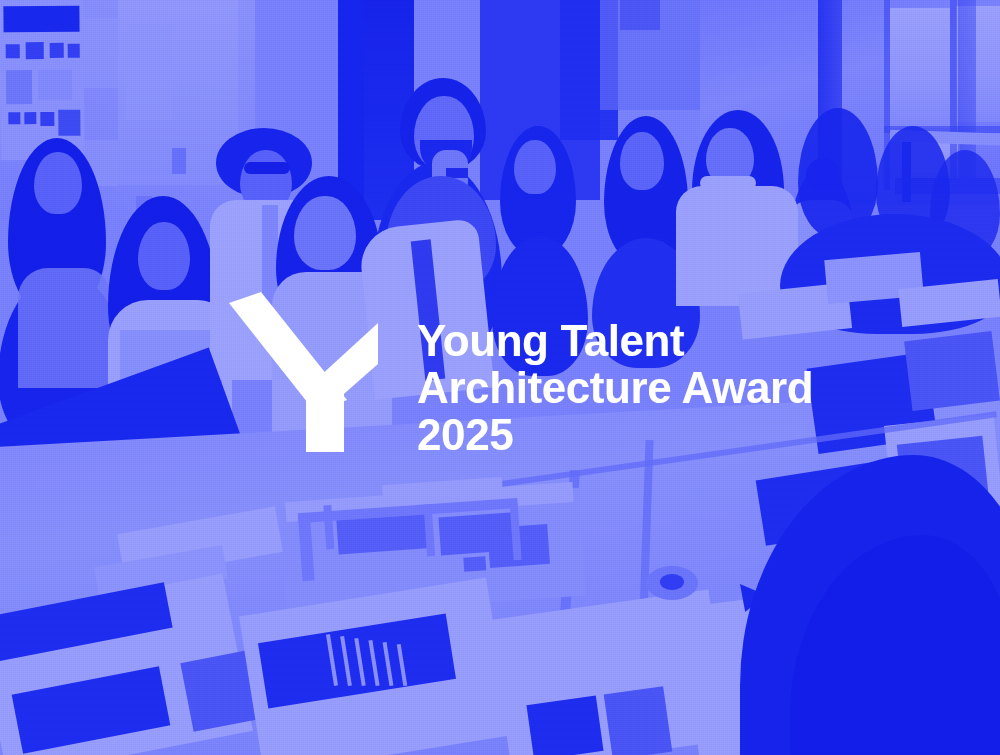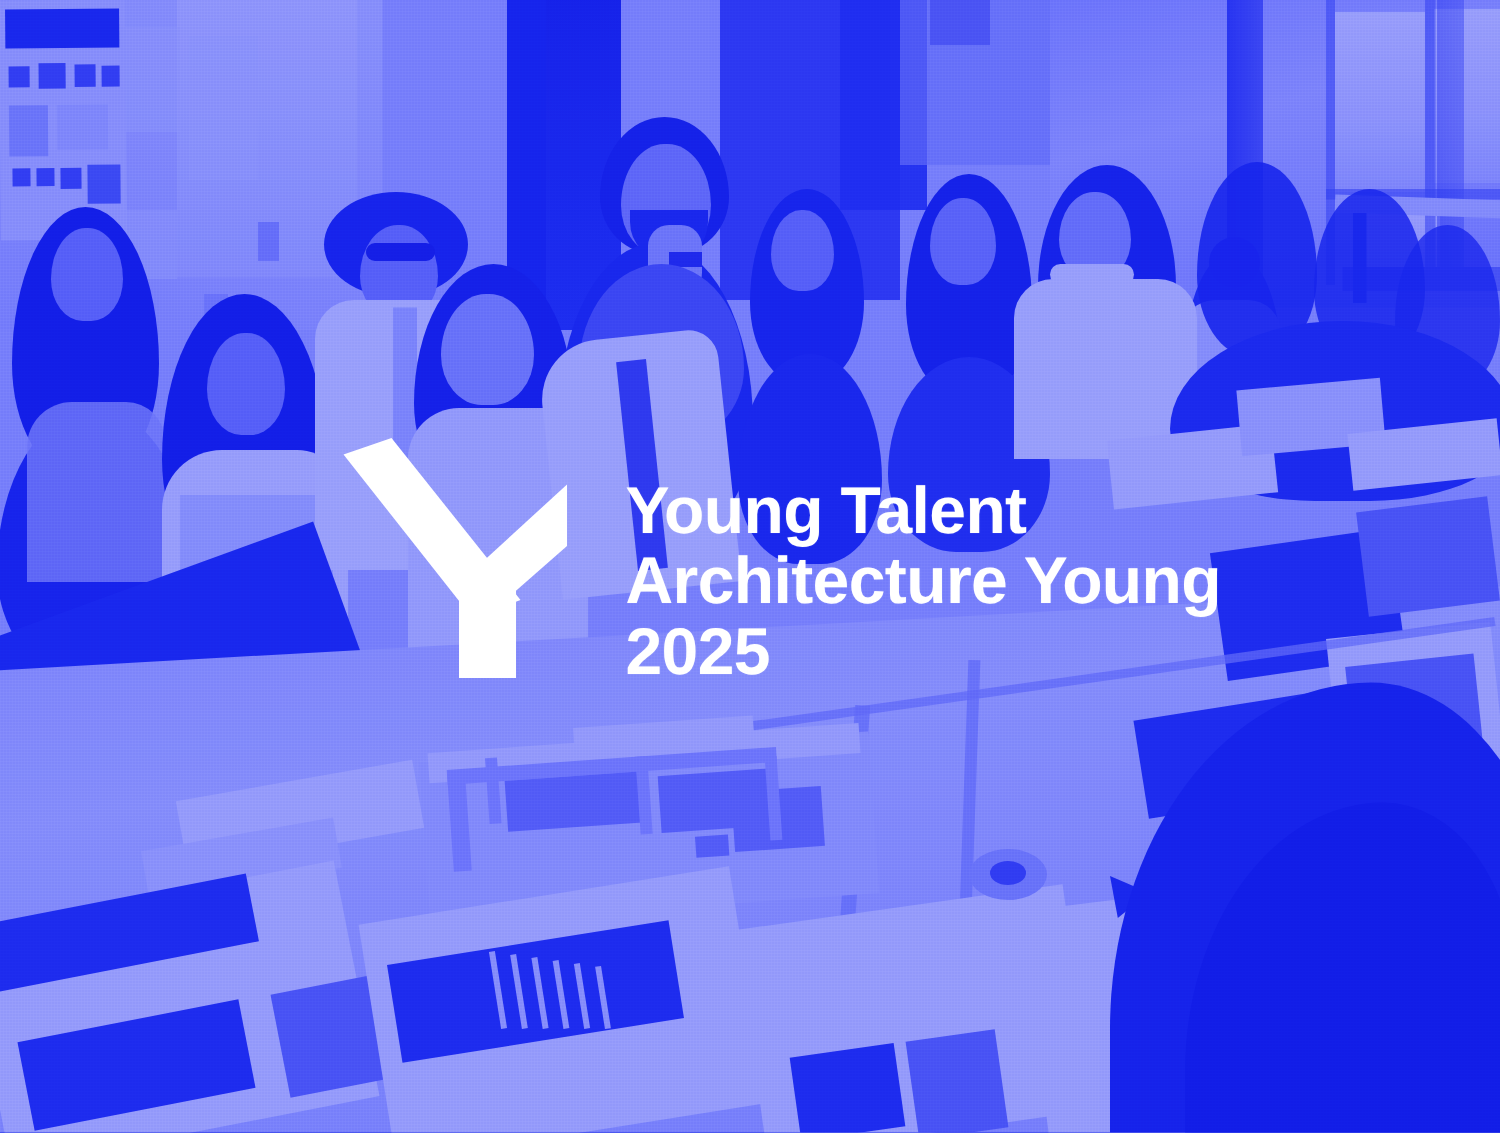--- a/index.html
+++ b/index.html
@@ -407,17 +407,17 @@
 
       <polygon points="23,11 55,0 141,108 109,120" fill="#ffffff"></polygon>
 
       <polygon points="101,96 172,31 172,72 115,122" fill="#ffffff"></polygon>
 
       <polygon points="100,92 138,92 138,160 100,160" fill="#ffffff"></polygon>
     </svg>
 
     <div class="title-block">
       <span class="ln">Young Talent</span>
-      <span class="ln">Architecture Young</span>
+      <span class="ln">Architecture Award</span>
       <span class="ln">2025</span>
     </div>
   </div>
 </div>
 
 </body></html>

